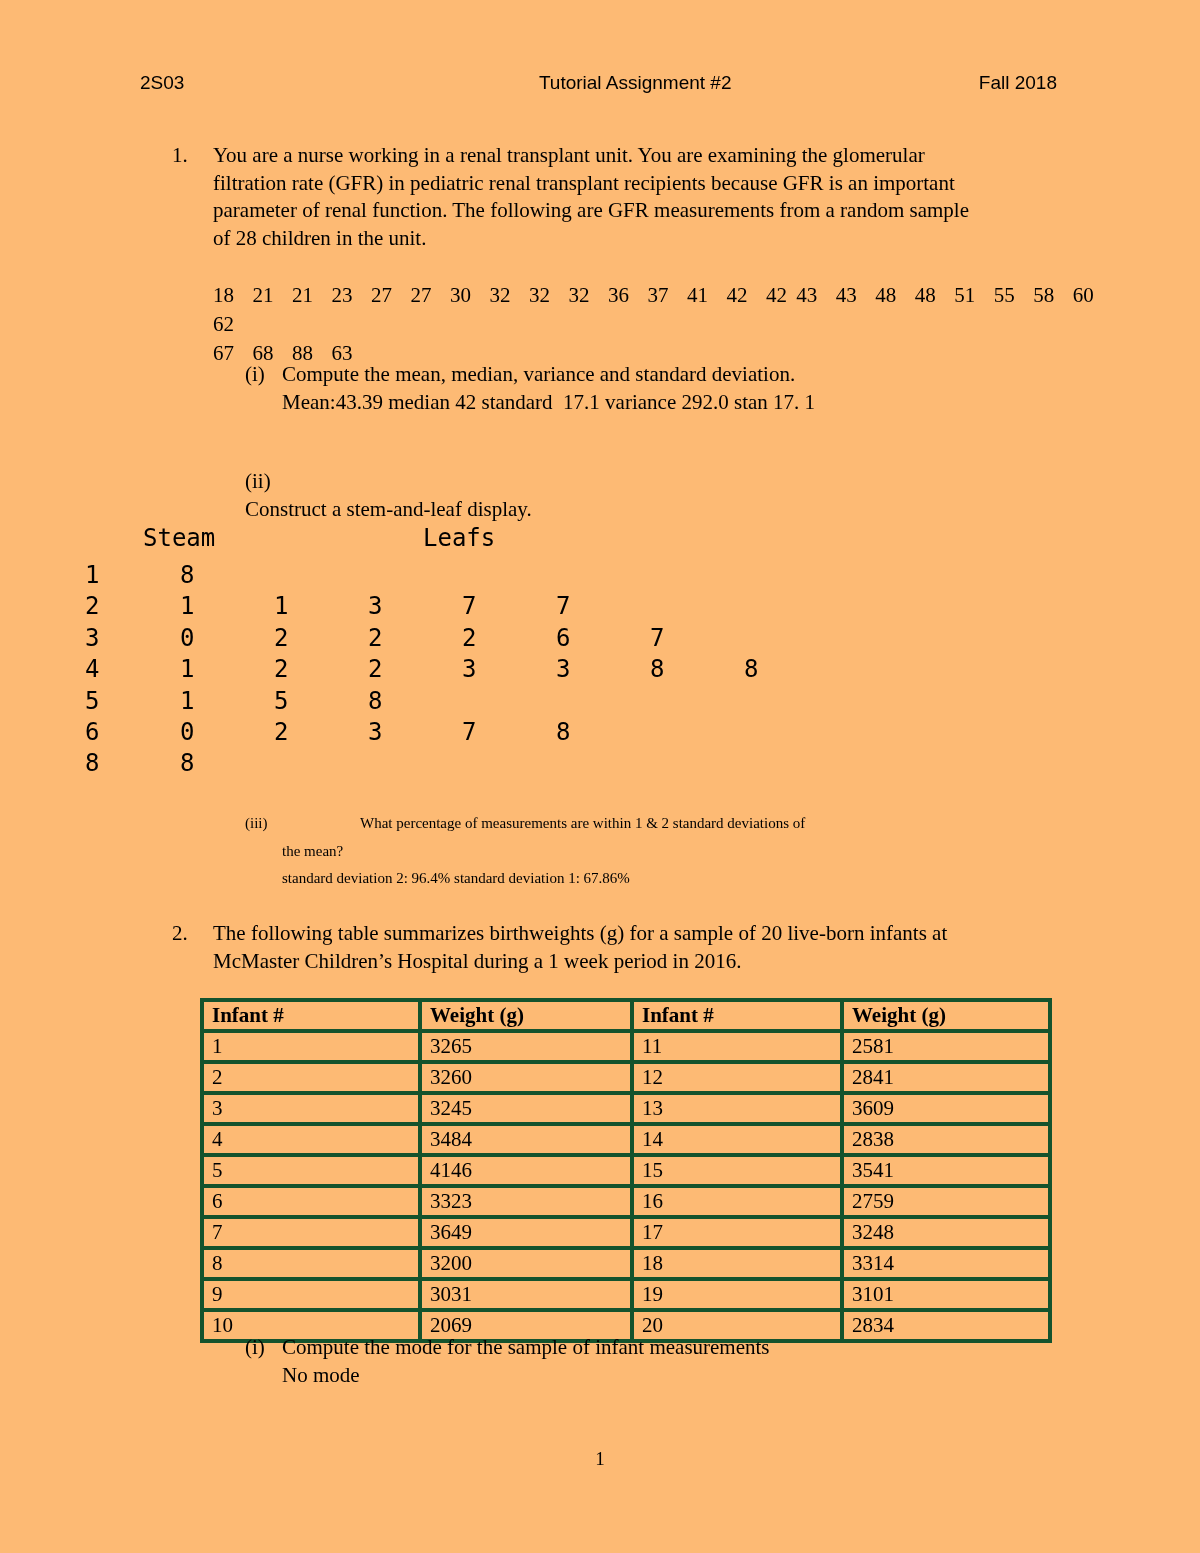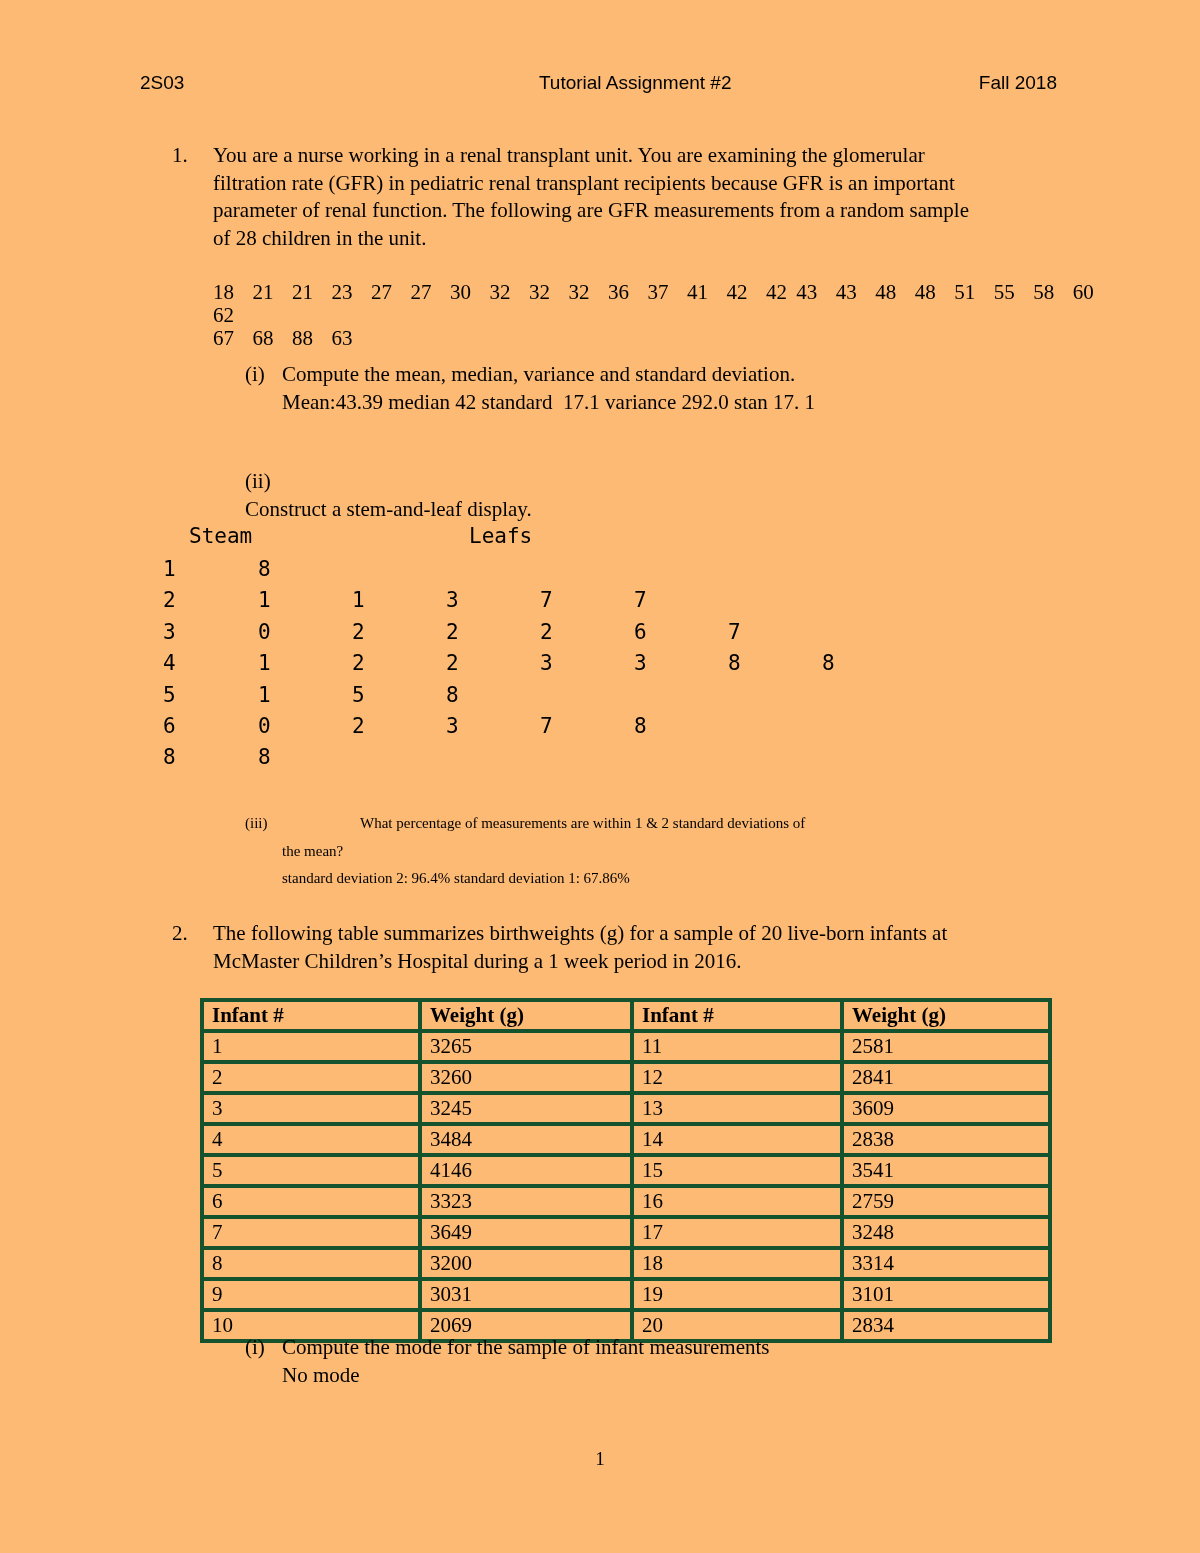--- a/index.html
+++ b/index.html
@@ -29,39 +29,39 @@
   .question{position:absolute;display:flex;font-size:21px;line-height:27.5px;}
   .q-num{width:41px;flex:none;}
   .q-body{width:870px;font-family:Liberation Serif, serif;}
 
   .q1{top:142px;left:172px;}
   .q2{top:920px;left:172px;}
 
   
   .gfr-data{
     position:absolute;top:281px;left:213px;width:900px;
-    font-size:21px;line-height:23px;word-spacing:4px;
+    font-size:21px;line-height:29px;word-spacing:4px;
   }
 
   
   .part{position:absolute;display:flex;font-size:21px;line-height:27.5px;}
   .p-label{width:37px;flex:none;}
   .part-i{top:361px;left:245px;}
   .part-ii{top:468px;left:245px;flex-direction:column;}
   .part-iv-q2{top:1334px;left:245px;}
 
   .part-iii{position:absolute;top:810px;left:245px;font-size:15px;line-height:27.5px;width:880px;}
   .p-label-iii{display:inline-block;width:115px;}
   .p-cont{margin-left:37px;}
 
   
-  .stemleaf{position:absolute;top:524px;left:0;font-size:21px;padding-left:46px;}
+  .stemleaf{position:absolute;top:524px;left:0;font-size:24px;}
   .sl-head{margin-left:143px;}
   .sl-stem-header{display:inline-block;width:280px;}
-  .sl-rows{margin-left:117px;margin-top:9px;}
+  .sl-rows{margin-left:85px;margin-top:9px;}
   .sl-row{height:31.4px;}
   .sl-stem{display:inline-block;width:95px;}
   .sl-leaf{display:inline-block;width:94px;}
 
   
   .bw-table{
     position:absolute;top:998px;left:200px;
     border-collapse:collapse;
     font-size:21px;
   }

